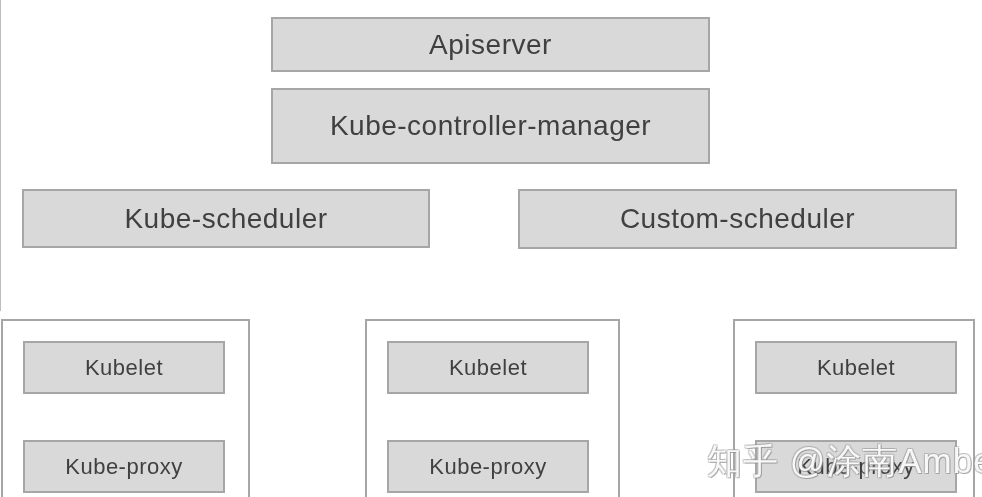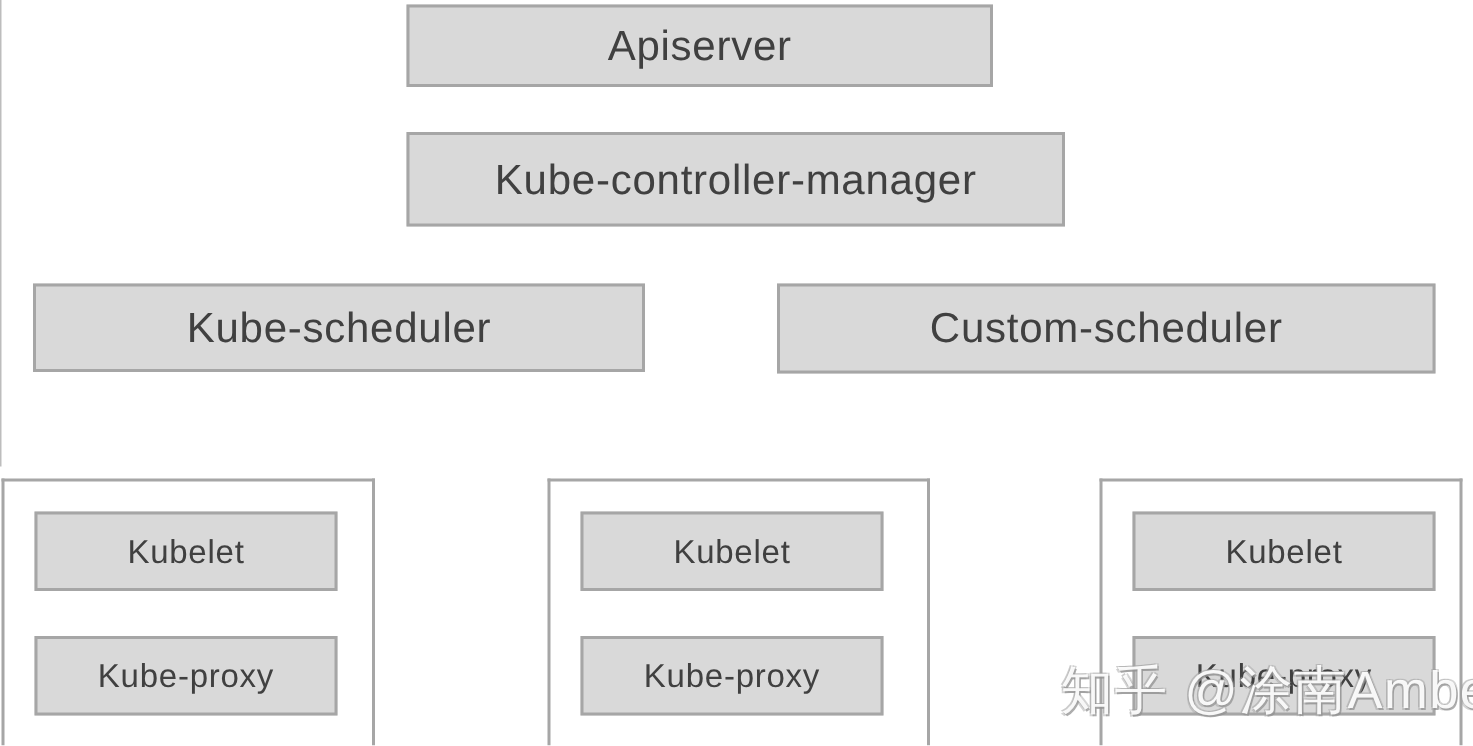--- a/index.html
+++ b/index.html
@@ -22,22 +22,22 @@
     border: 2px solid #a6a6a6;
     display: flex;
     align-items: center;
     justify-content: center;
     color: #404040;
     letter-spacing: 0.5px;
     font-weight: 300;
   }
   .box span { white-space: nowrap; }
   .row-box { font-size: 28px; }
-  #apiserver-box   { left: 271px; top: 3px;   width: 391px; height: 55px; }
-  #controller-box  { left: 271px; top: 88px;  width: 439px; height: 63px; }
+  #apiserver-box   { left: 271px; top: 17px;   width: 439px; height: 55px; }
+  #controller-box  { left: 271px; top: 88px;  width: 439px; height: 76px; }
   #kubesched-box   { left: 22px;  top: 189px; width: 408px; height: 59px; }
   #customsched-box { left: 518px; top: 189px; width: 439px; height: 60px; text-align: right; }
 
   .node {
     position: absolute;
     box-sizing: border-box;
     top: 319px;
     height: 200px; 
     background: #ffffff;
     border: 2px solid #a6a6a6;
@@ -47,21 +47,21 @@
   #node-2 { left: 365px; width: 255px; }
   #node-3 { left: 733px; width: 242px; }
 
   .inner-box {
     left: 20px;
     width: 202px;
     height: 53px;
     font-size: 22px;
   }
   .inner-kubelet { top: 20px; }
-  .inner-proxy   { top: 103px; }
+  .inner-proxy   { top: 119px; }
 
   #page-edge-line {
     position: absolute;
     left: 0;
     top: 0;
     width: 1px;
     height: 311px;
     background: #bdbdbd;
   }
 

